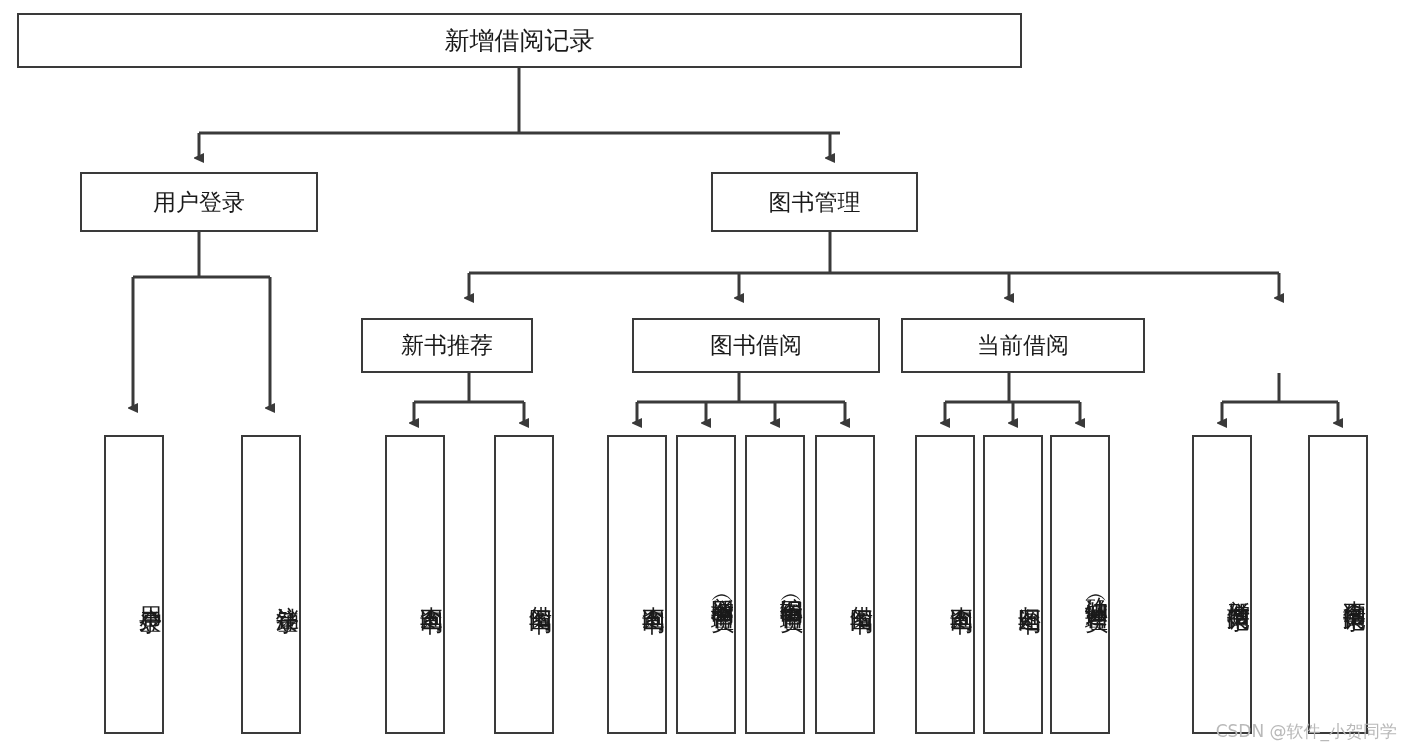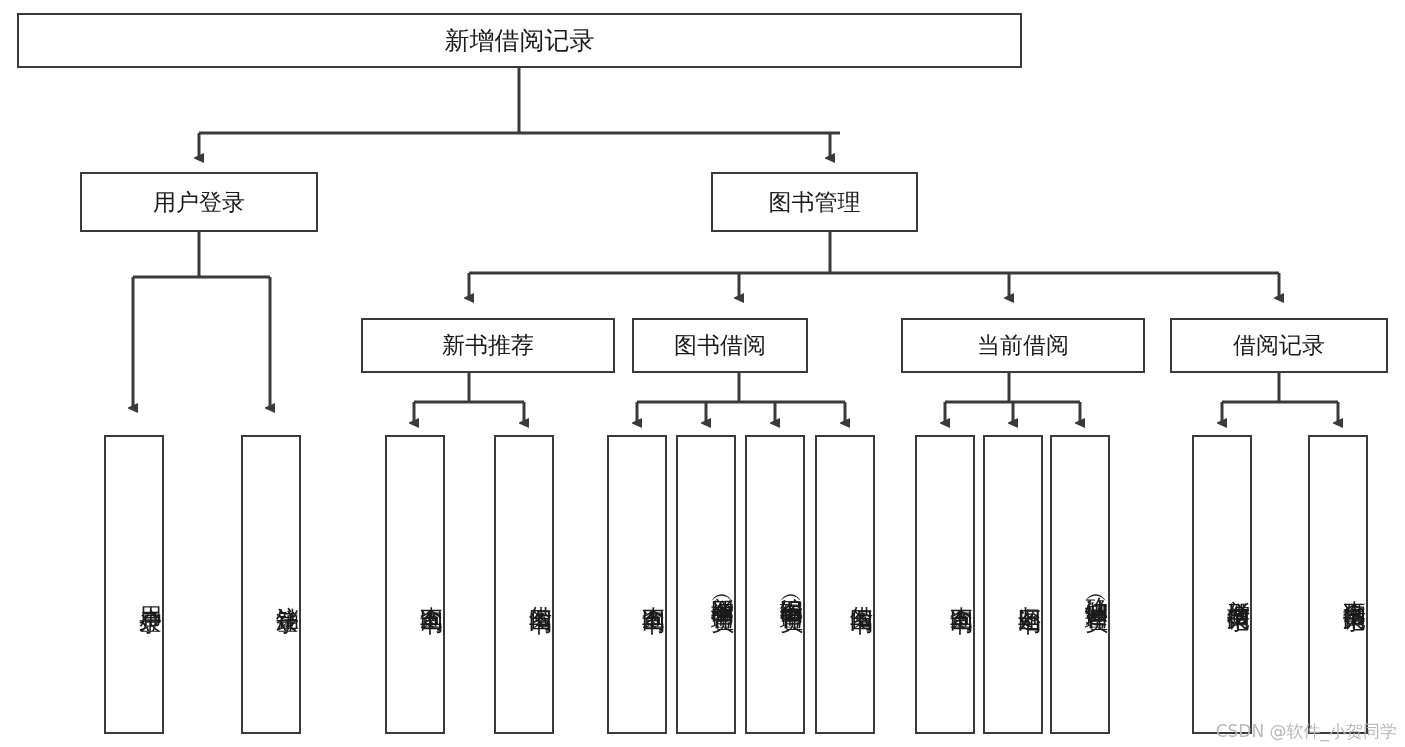--- a/index.html
+++ b/index.html
@@ -121,24 +121,23 @@
       <path d="M1222,402 L1222,423" marker-end="url(#arrow)"></path>
       <path d="M1338,402 L1338,423" marker-end="url(#arrow)"></path>
     </g>
   </svg>
 
   <div class="node level0" style="left:17px; top:13px; width:1005px; height:55px;">新增借阅记录</div>
 
   <div class="node level1" style="left:80px; top:172px; width:238px; height:60px;">用户登录</div>
   <div class="node level1" style="left:711px; top:172px; width:207px; height:60px;">图书管理</div>
 
-  <div class="node level2" style="left:361px; top:318px; width:254px; height:55px;">新书推荐</div>
-  <div class="node level2" style="left:632px; top:318px; width:176px; height:55px;">图书借阅</div>
+  <div class="node level2" style="left:361px; top:318px; width:172px; height:55px;">新书推荐</div>
+  <div class="node level2" style="left:632px; top:318px; width:248px; height:55px;">图书借阅</div>
   <div class="node level2" style="left:901px; top:318px; width:244px; height:55px;">当前借阅</div>
-  <div class="node level2" style="left:1170px; top:318px; width:218px; height:55px;">借阅记录</div>
 
   <div class="node leaf" style="left:104px; top:435px; width:60px; height:299px;">用户登录</div>
   <div class="node leaf" style="left:241px; top:435px; width:60px; height:299px;">注销登录</div>
 
   <div class="node leaf" style="left:385px; top:435px; width:60px; height:299px;">查询图书</div>
   <div class="node leaf" style="left:494px; top:435px; width:60px; height:299px;">借阅图书</div>
 
   <div class="node leaf" style="left:607px; top:435px; width:60px; height:299px;">查询图书</div>
   <div class="node leaf tall" style="left:676px; top:435px; width:60px; height:299px;">新增图书（管理员）</div>
   <div class="node leaf tall" style="left:745px; top:435px; width:60px; height:299px;">编辑图书（管理员）</div>

